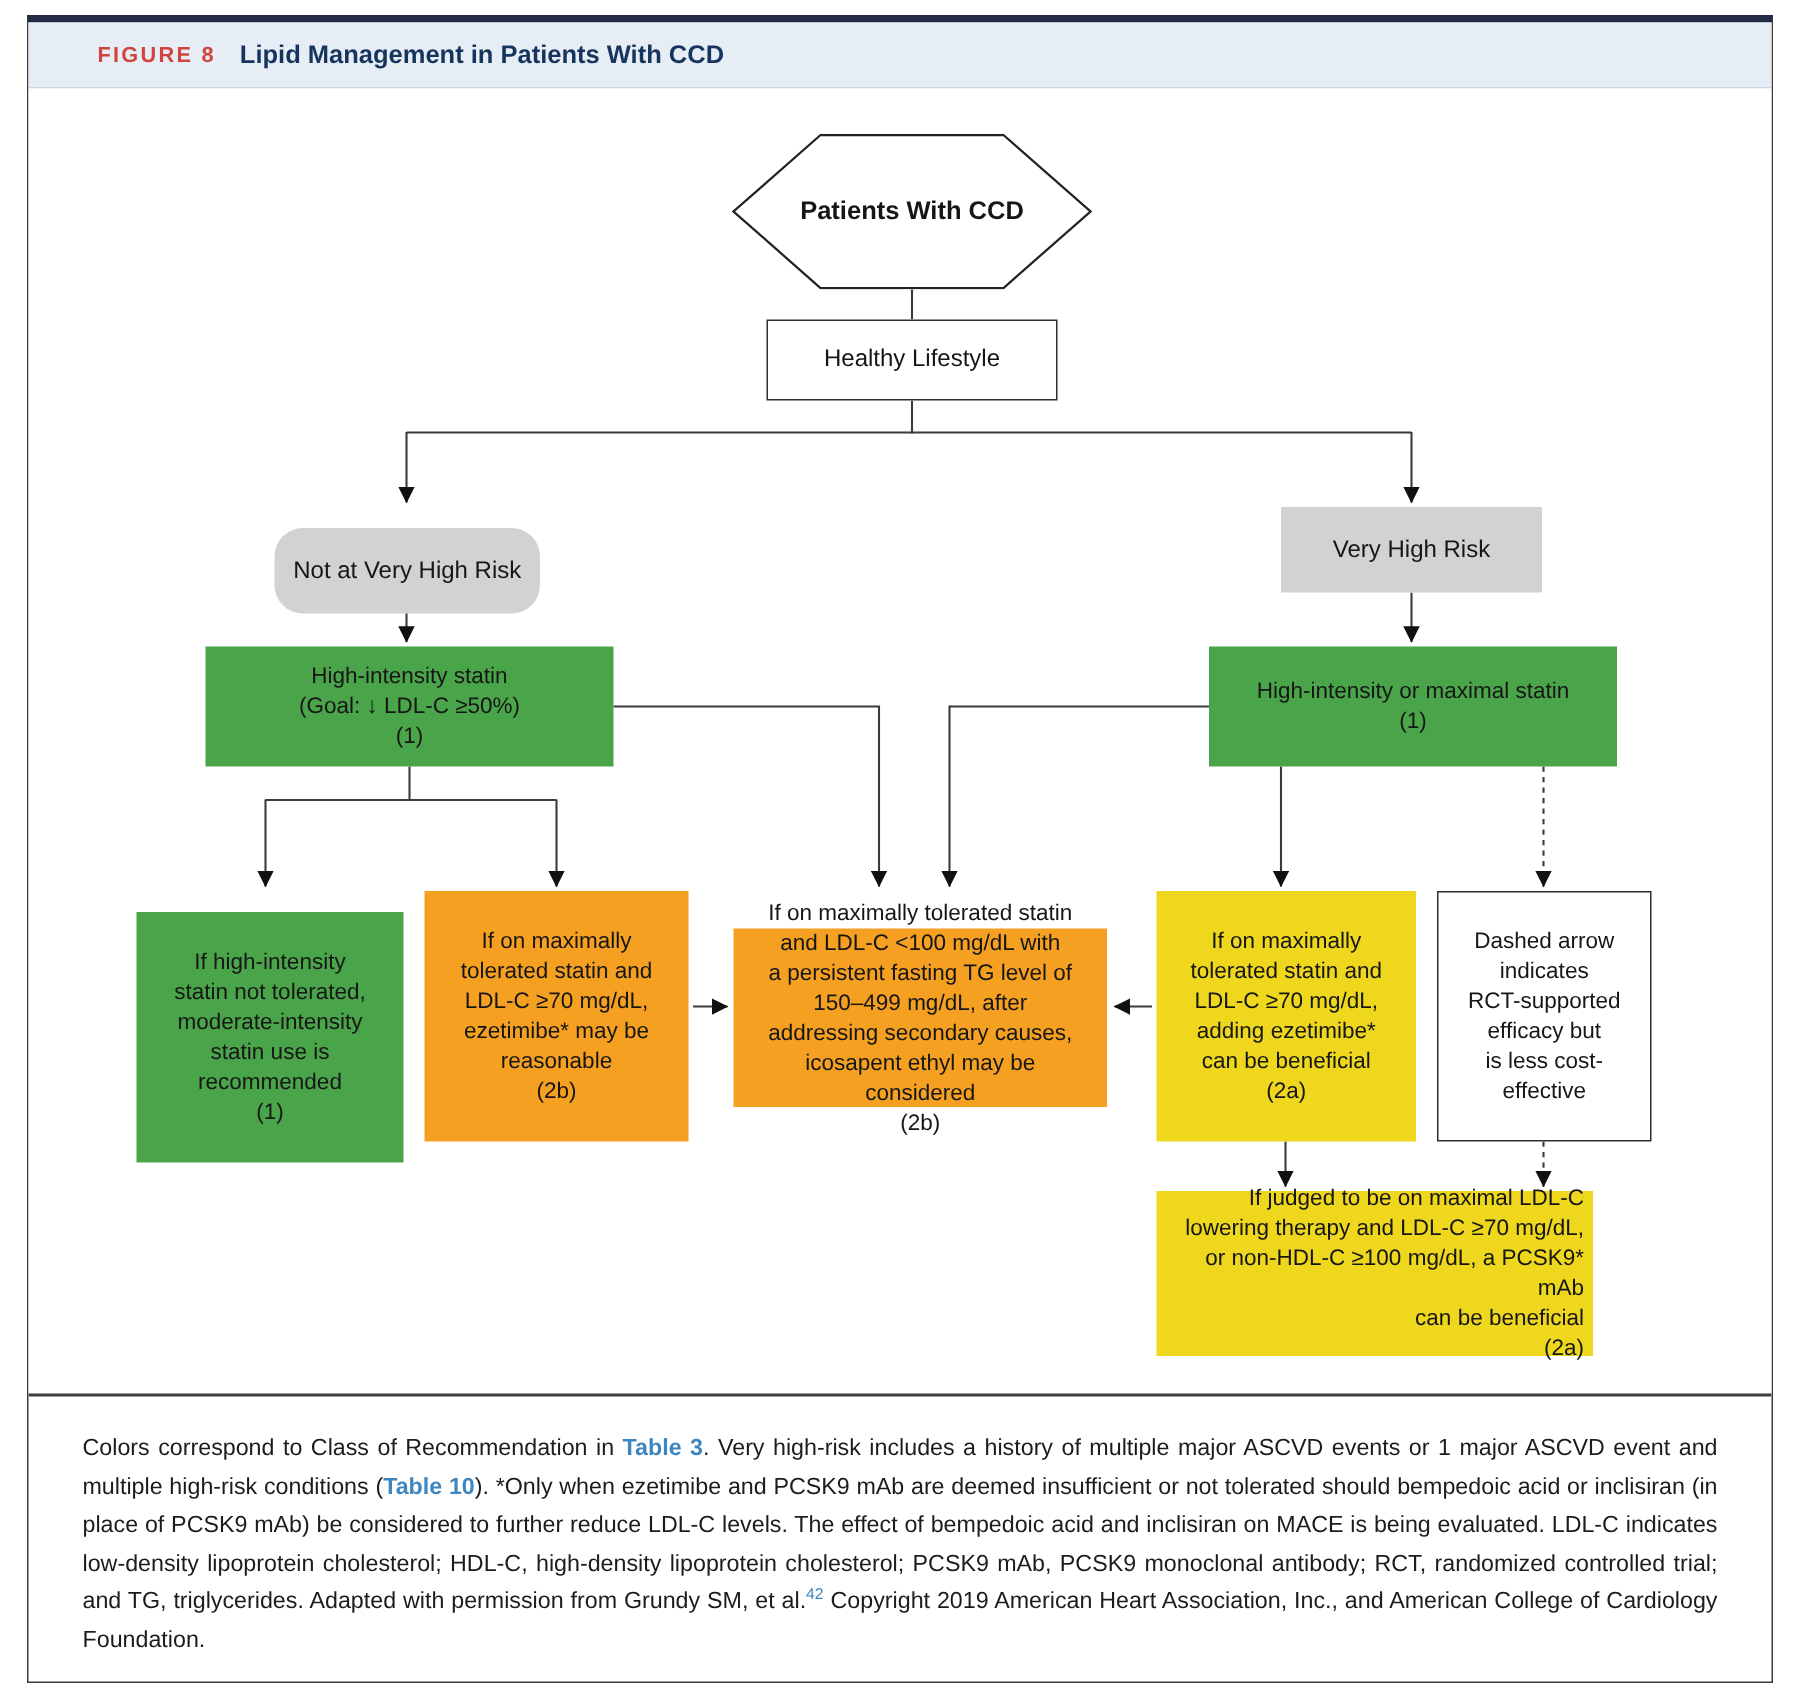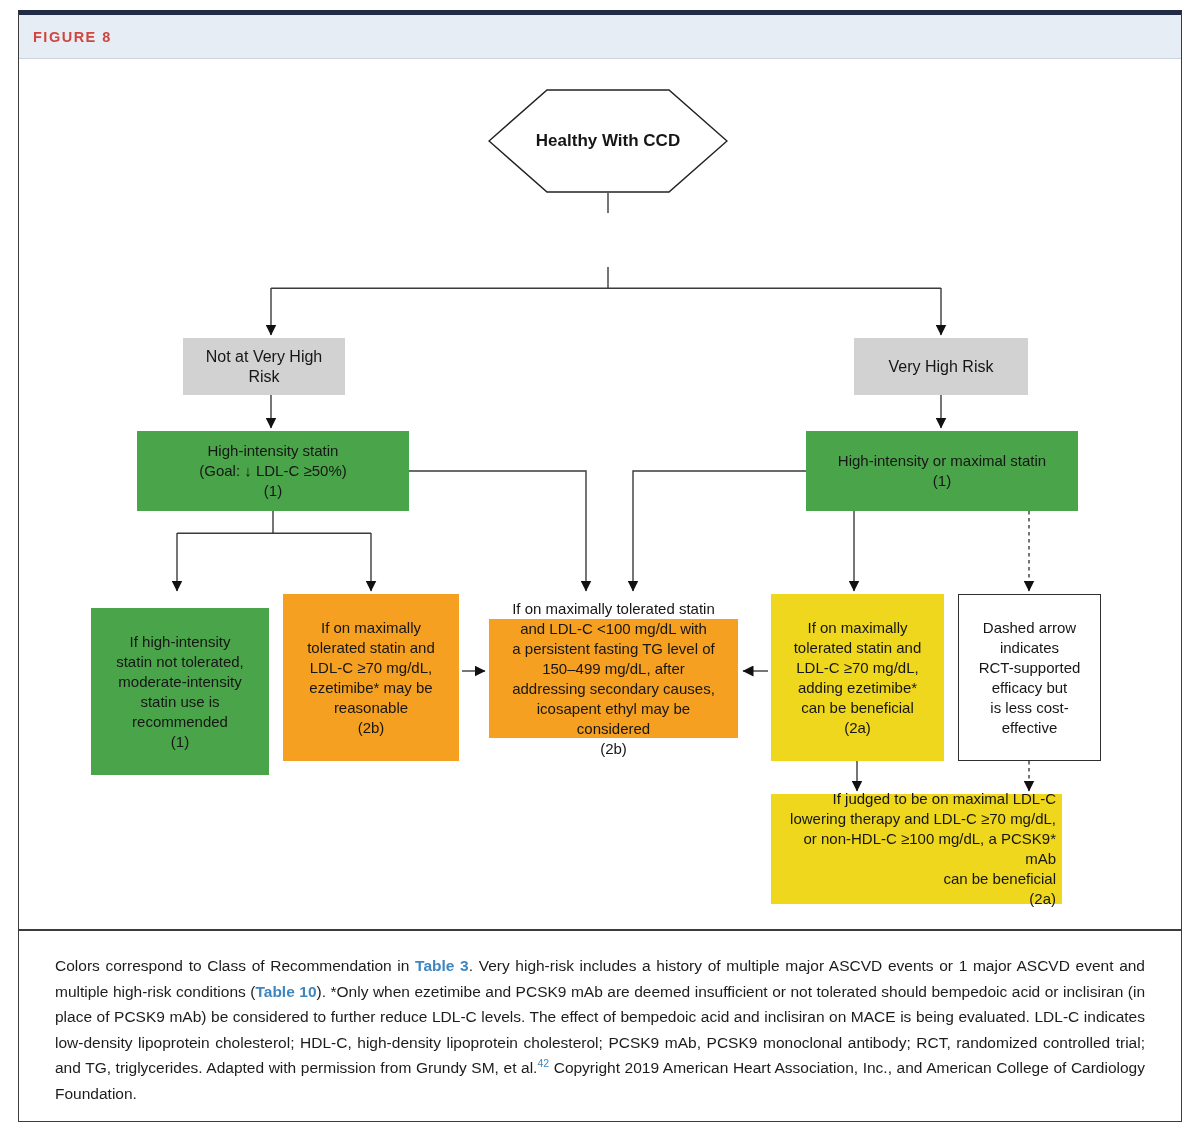--- a/index.html
+++ b/index.html
@@ -3,21 +3,21 @@
 <meta charset="utf-8">
 <style>
   * { margin:0; padding:0; box-sizing:border-box; }
   html,body { width:1200px; height:1129px; background:#fff; font-family:"Liberation Sans", sans-serif; }
   .figure {
     position:absolute; left:18px; top:10px; width:1164px; height:1112px;
     border:1.6px solid #3c3c3c; border-top:5px solid #232c45; background:#fff;
   }
   .fig-header {
     height:44px; background:#e7edf5; display:flex; align-items:center;
-    padding-left:14px; border-bottom:1px solid #ccd4df;
+    padding-left:46px; border-bottom:1px solid #ccd4df;
   }
   .fig-label { color:#d0453e; font-weight:bold; font-size:14.5px; letter-spacing:1.5px; margin-right:16px; }
   .fig-title { color:#16355e; font-weight:bold; font-size:17px; }
   .diagram { position:relative; height:872px; border-bottom:2px solid #3c3c3c; background:#fff; overflow:hidden; }
   .connectors { position:absolute; left:0; top:0; }
   .node {
     position:absolute; display:flex; align-items:center; justify-content:center;
     text-align:center; padding:4px 6px;
   }
   .box-label { white-space:pre-line; font-size:15px; line-height:20px; color:#161616; }
@@ -38,20 +38,21 @@
   .tlink { color:#3e86c0; font-weight:bold; }
   .ref-sup { color:#3e86c0; font-size:10.5px; vertical-align:super; line-height:0; }
 </style>
 </head>
 <body>
 
 <div class="figure">
 
   <div class="fig-header">
     <span class="fig-label">FIGURE 8</span>
+    <span class="fig-title">Lipid Management in Patients With CCD</span>
   </div>
 
   <div class="diagram">
 
     <svg class="connectors" width="1161" height="872" viewBox="0 0 1161 872">
       <defs>
         <marker id="ah" markerUnits="userSpaceOnUse" markerWidth="12" markerHeight="11" refX="10.5" refY="5.5" orient="auto">
           <path d="M0,0 L11,5.5 L0,11 z" fill="#111"></path>
         </marker>
       </defs>
@@ -75,25 +76,28 @@
         <line x1="1010" y1="452" x2="1010" y2="532" stroke-dasharray="3.5,3.5" marker-end="url(#ah)"></line>
         <line x1="838" y1="702" x2="838" y2="732" marker-end="url(#ah)"></line>
         <line x1="1010" y1="702" x2="1010" y2="732" stroke-dasharray="3.5,3.5" marker-end="url(#ah)"></line>
       </g>
     </svg>
 
     <div class="node hexagon" style="left:469px; top:30px; width:240px; height:104px;">
       <svg width="240" height="104" viewBox="0 0 240 104">
         <polygon points="59,1 181,1 239,52 181,103 59,103 1,52" fill="#ffffff" stroke="#222" stroke-width="1.5"></polygon>
       </svg>
-      <span class="box-label bold">Healthy With CCD</span>
+      <span class="box-label bold">Patients With CCD</span>
     </div>
 
+    <div class="node outlined" style="left:492px; top:154px; width:194px; height:54px;">
+      <span class="box-label lg">Healthy Lifestyle</span>
+    </div>
 
-    <div class="node gray" style="left:164px; top:279px; width:162px; height:57px;">
+    <div class="node gray" style="left:164px; top:293px; width:177px; height:57px;border-radius:19px;">
       <span class="box-label lg">Not at Very High Risk</span>
     </div>
 
     <div class="node gray" style="left:835px; top:279px; width:174px; height:57px;">
       <span class="box-label lg">Very High Risk</span>
     </div>
 
     <div class="node green" style="left:118px; top:372px; width:272px; height:80px;align-items:center;">
       <span class="box-label">High-intensity statin
 (Goal: ↓ LDL-C ≥50%)

